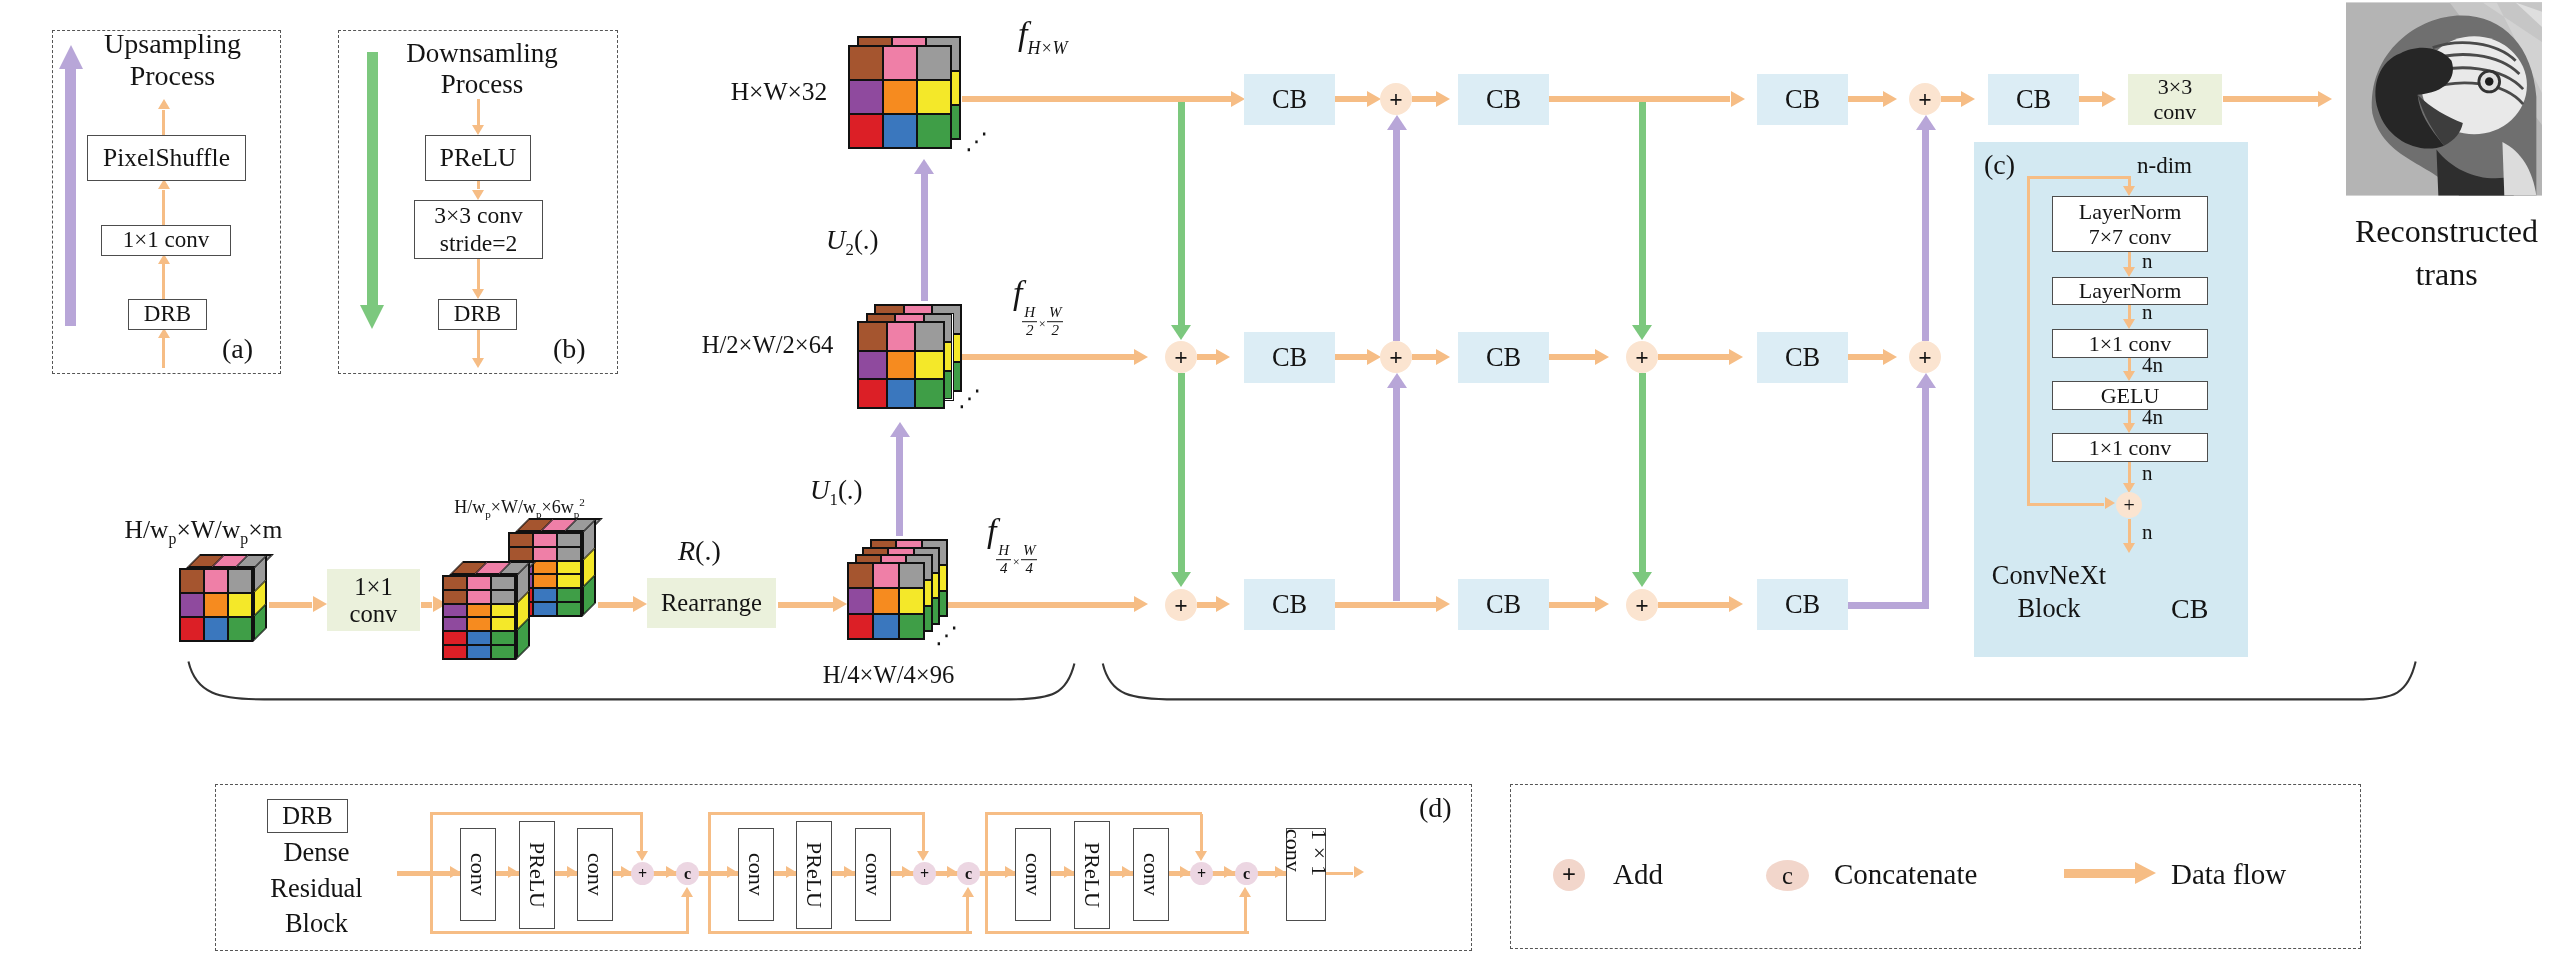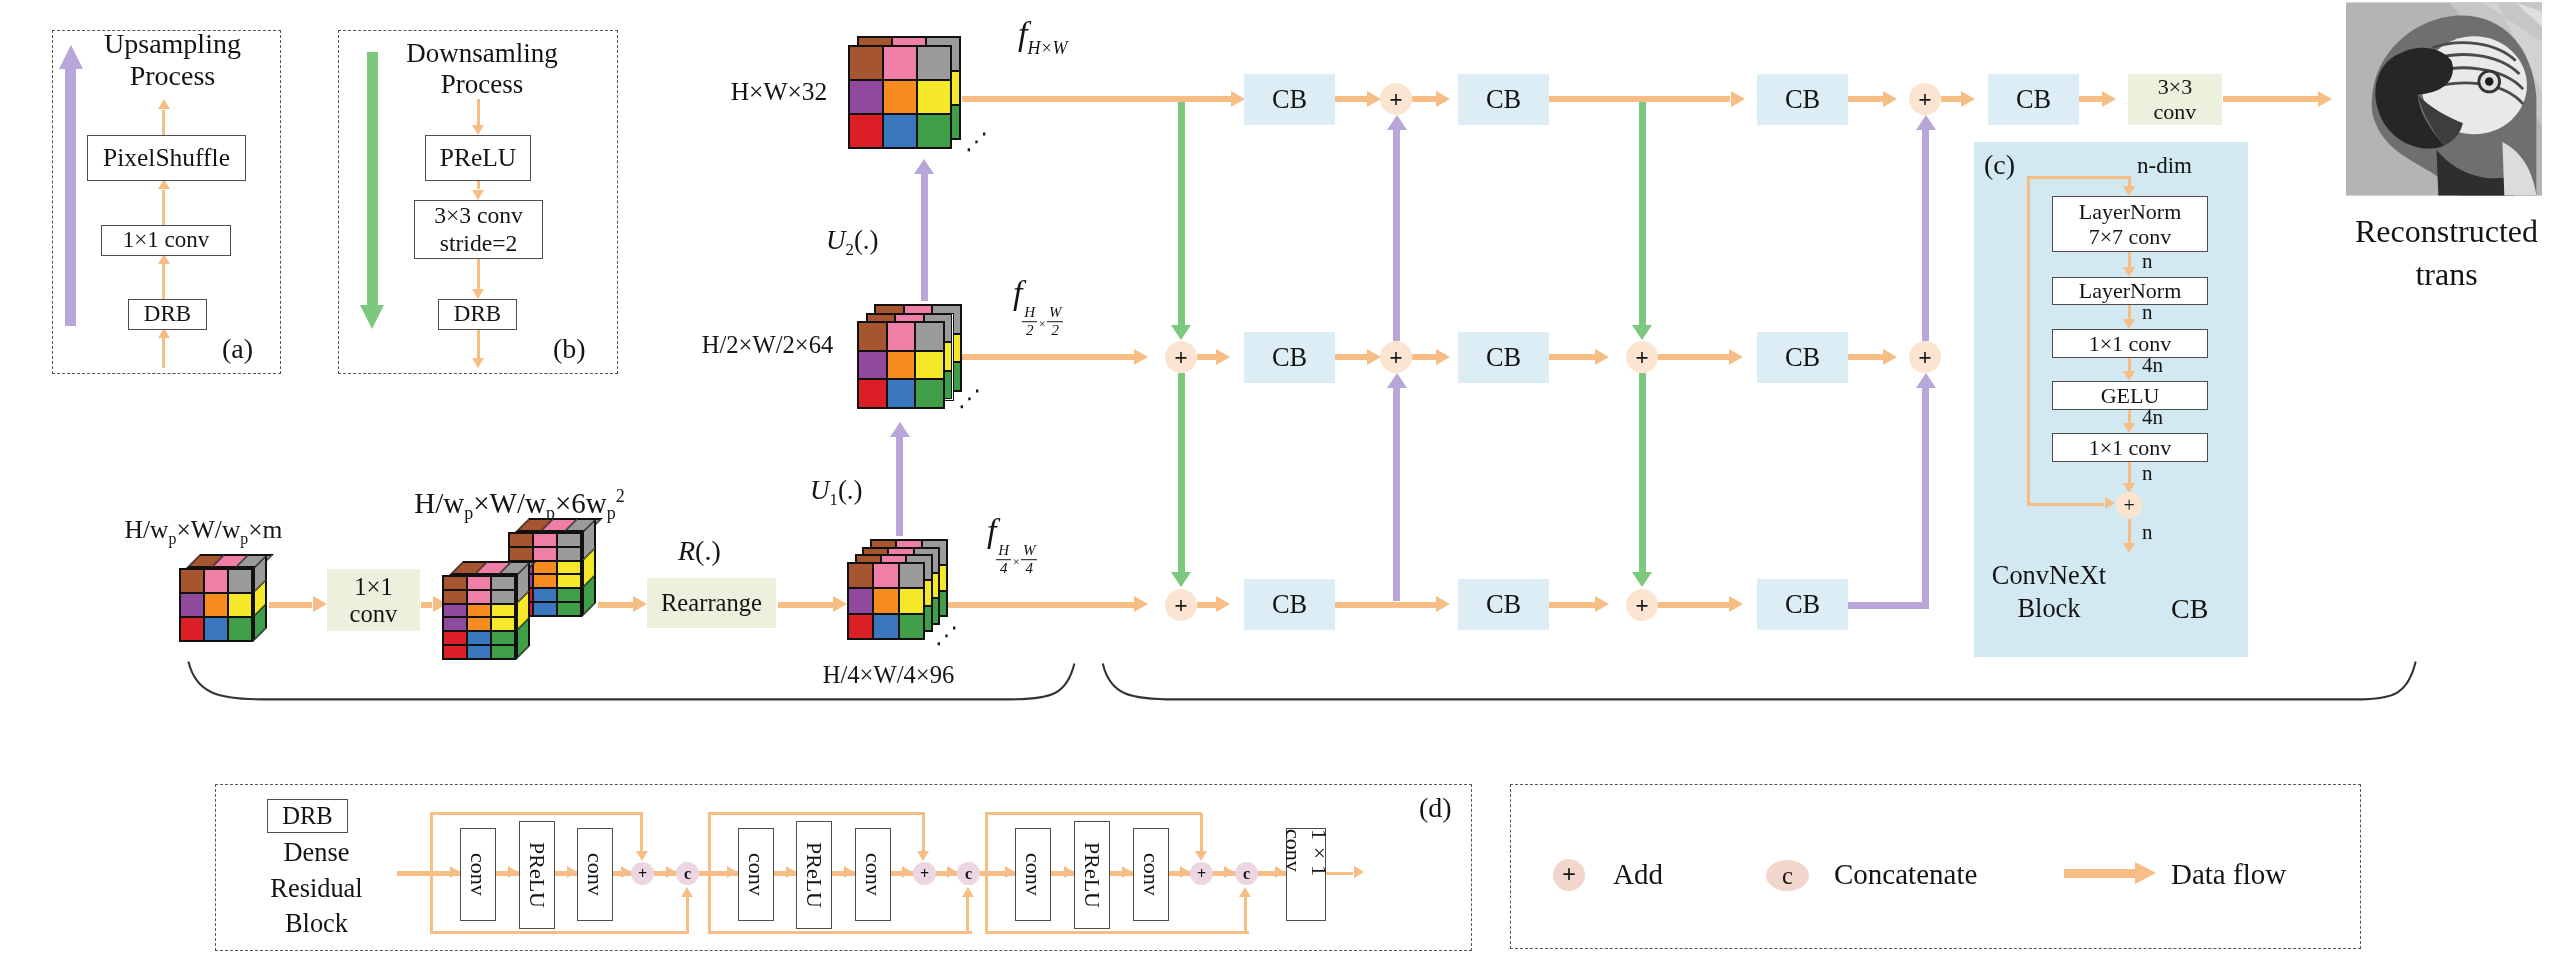--- a/index.html
+++ b/index.html
@@ -144,21 +144,21 @@
       </div>
   </div>
   <div class="lh" style="left:269px;top:602px;width:43px;"></div>
   <div class="hr" style="left:313px;top:596px;"></div>
   <div class="gbox" style="left:327px;top:569px;width:93px;height:62px;font-size:24.6px;">
     <span>1×1</span>
       <span>conv</span>
   </div>
   <div class="lh" style="left:421px;top:602px;width:11.3px;"></div>
   <div class="hr" style="left:433px;top:596px;"></div>
-  <div class="t ctr" style="left:406px;top:486px;width:227px;font-size:29px;">
+  <div class="t ctr" style="left:406px;top:496px;width:227px;font-size:18px;">
     <span>H/w</span><sub>p</sub><span>×W/w</span><sub>p</sub><span>×6w</span><sub>p</sub><sup>2</sup>
   </div>
   <div class="mini" style="left:508px;top:518px;width:88px;height:99px;z-index:2;">
     <div class="topf" style="left:14px;top:0;width:74px;height:14px;">
         <div style="background: rgb(165, 85, 47);"></div>
         <div style="background: rgb(239, 127, 167);"></div>
         <div style="background: rgb(155, 155, 155);"></div>
       </div>
     <div class="front" style="left:0;top:14px;width:74px;height:85px;grid-template-rows:repeat(6,1fr);">
         <div style="background: rgb(165, 85, 47);"></div>

